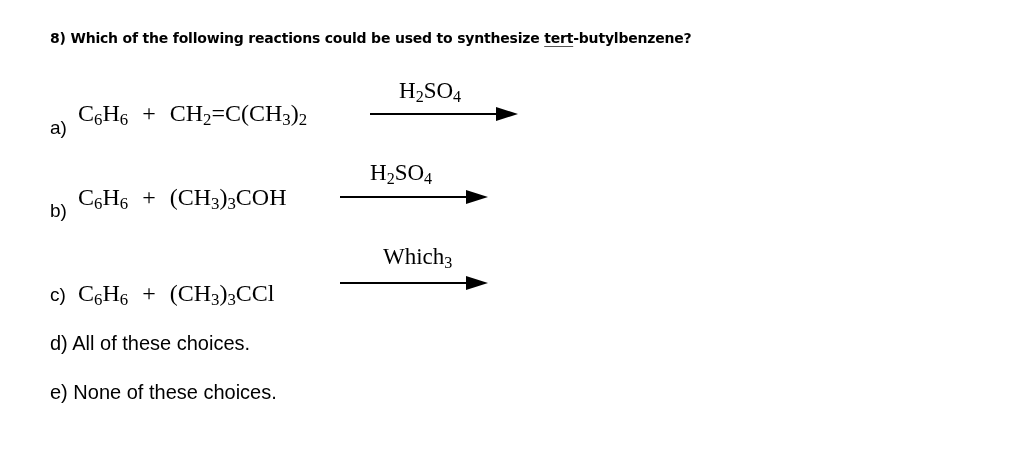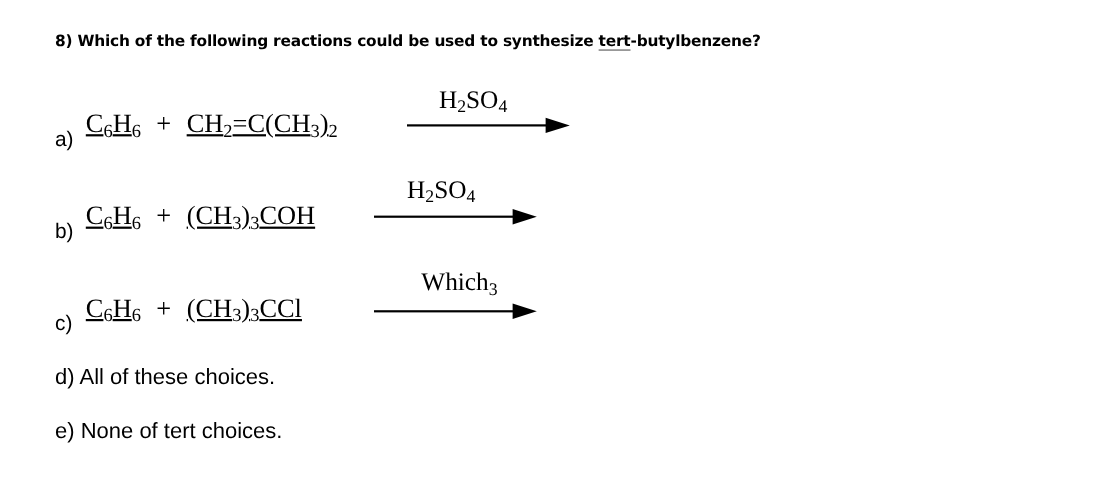--- a/index.html
+++ b/index.html
@@ -7,21 +7,21 @@
     .question {
       position: absolute; left: 50px; top: 30px;
       font-family: "DejaVu Sans", sans-serif; font-weight: bold; font-size: 14px;
       letter-spacing: -0.2px; white-space: nowrap;
     }
     .question .uline { text-decoration: underline; text-decoration-color: #555; text-decoration-thickness: 1px; text-underline-offset: 3px; }
     .label {
       position: absolute; font-family: "Liberation Sans", sans-serif; font-size: 19px; white-space: nowrap;
     }
     .eq {
-      position: absolute; font-family: "Liberation Serif", serif; font-size: 24px; white-space: nowrap; text-decoration: underline;
+      position: absolute; font-family: "Liberation Serif", serif; font-size: 24px; white-space: nowrap;
     }
     .eq sub, .cond sub { font-size: 0.7em; vertical-align: -0.25em; line-height: 0; }
     .eq .plus { display: inline-block; margin: 0 14px; }
     .cond {
       position: absolute; font-family: "Liberation Serif", serif; font-size: 23px; white-space: nowrap; text-align: center;
     }
     .arrow { position: absolute; height: 14px; }
     .arrow .shaft { position: absolute; left: 0; top: 6px; height: 2px; background: #000; }
     .arrow .head {
       position: absolute; top: 0; width: 0; height: 0;
@@ -55,24 +55,24 @@
   </div>
   <div class="cond" style="left:370px; top:160px;"><span>H</span><sub>2</sub><span>SO</span><sub>4</sub></div>
   <div class="arrow" style="left:340px; top:190px; width:148px;">
     <div class="shaft" style="width:130px;"></div>
     <div class="head" style="left:126px;"></div>
   </div>
 </div>
 
 <div>
   <span class="label" style="left:50px; top:284px;">c)</span>
-  <div class="eq" style="left:78px; top:268px;">
+  <div class="eq" style="left:78px; top:280px;">
     <span><span>C</span><sub>6</sub><span>H</span><sub>6</sub></span><span class="plus">+</span><span><span>(CH</span><sub>3</sub><span>)</span><sub>3</sub><span>CCl</span></span>
   </div>
   <div class="cond" style="left:383px; top:244px;"><span>Which</span><sub>3</sub></div>
   <div class="arrow" style="left:340px; top:276px; width:148px;">
     <div class="shaft" style="width:130px;"></div>
     <div class="head" style="left:126px;"></div>
   </div>
 </div>
 
 <div class="choice" style="top:332px;">d) All of these choices.</div>
-<div class="choice" style="top:381px;">e) None of tert choices.</div>
+<div class="choice" style="top:381px;">e) None of these choices.</div>
 
 </body></html>

